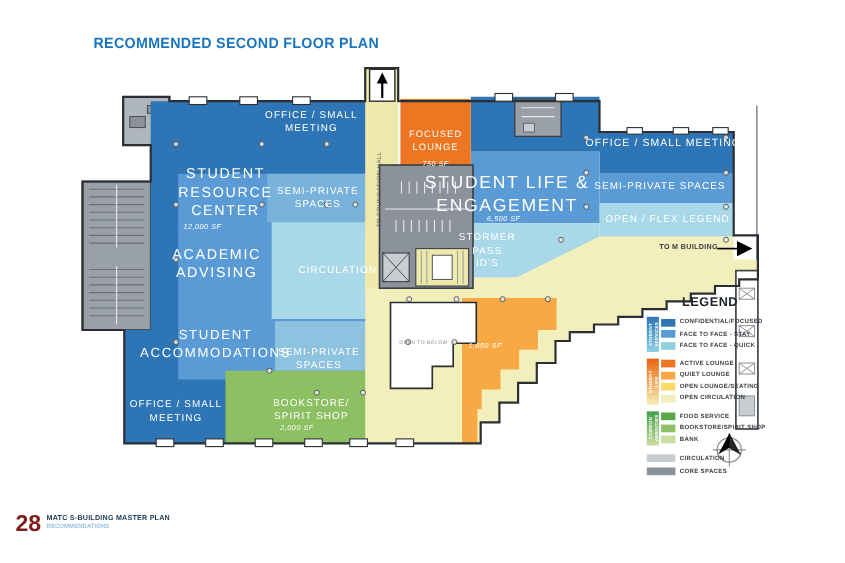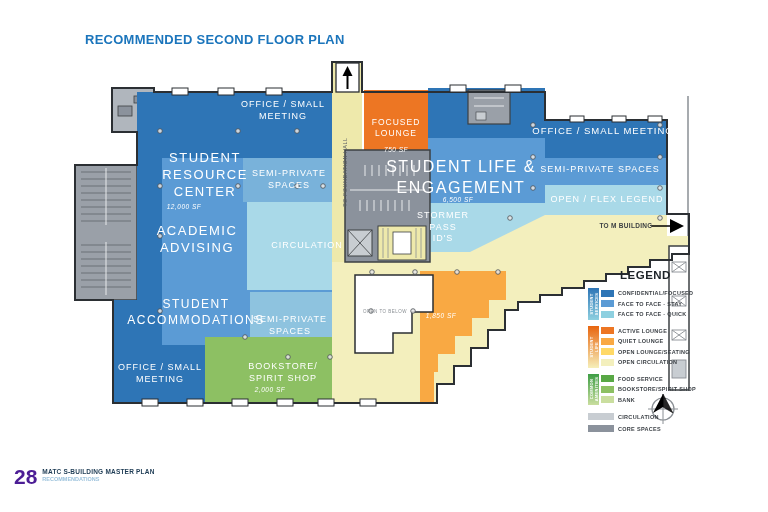--- a/index.html
+++ b/index.html
@@ -27,21 +27,21 @@
        color:#fff;font-size:4px;font-weight:bold;letter-spacing:.3px;text-align:center;
        line-height:1.25;white-space:pre-line;}
   .lg-rows{display:flex;flex-direction:column;justify-content:space-between;}
   .lg-row{display:flex;align-items:center;height:10.5px;}
   .lg-chip{width:13px;height:7px;margin-right:4px;flex:none;}
   .lg-label{font-size:5.5px;font-weight:bold;color:#3a3f44;letter-spacing:.3px;white-space:nowrap;}
   .lg-single{display:flex;align-items:center;height:11px;margin-top:1px;}
   .lg-single .lg-chip{width:26px;}
   
   #footer{position:absolute;left:14px;top:466px;display:flex;align-items:flex-start;}
-  #footer .num{font-size:21px;font-weight:bold;color:#4c1d95;line-height:1;}
+  #footer .num{font-size:21px;font-weight:bold;color:#7f1d1d;line-height:1;}
   #footer .txt{margin-left:5px;padding-top:2px;}
   #footer .t1{font-size:6.5px;font-weight:bold;color:#1d3b54;letter-spacing:.2px;}
   #footer .t2{font-size:5.5px;color:#9cc2dc;font-weight:bold;margin-top:1px;}
 </style>
 </head>
 <body>
 
 <div id="page-title">RECOMMENDED SECOND FLOOR PLAN</div>
 
 <svg id="plan-svg" width="768" height="512" viewBox="0 0 768 512">

